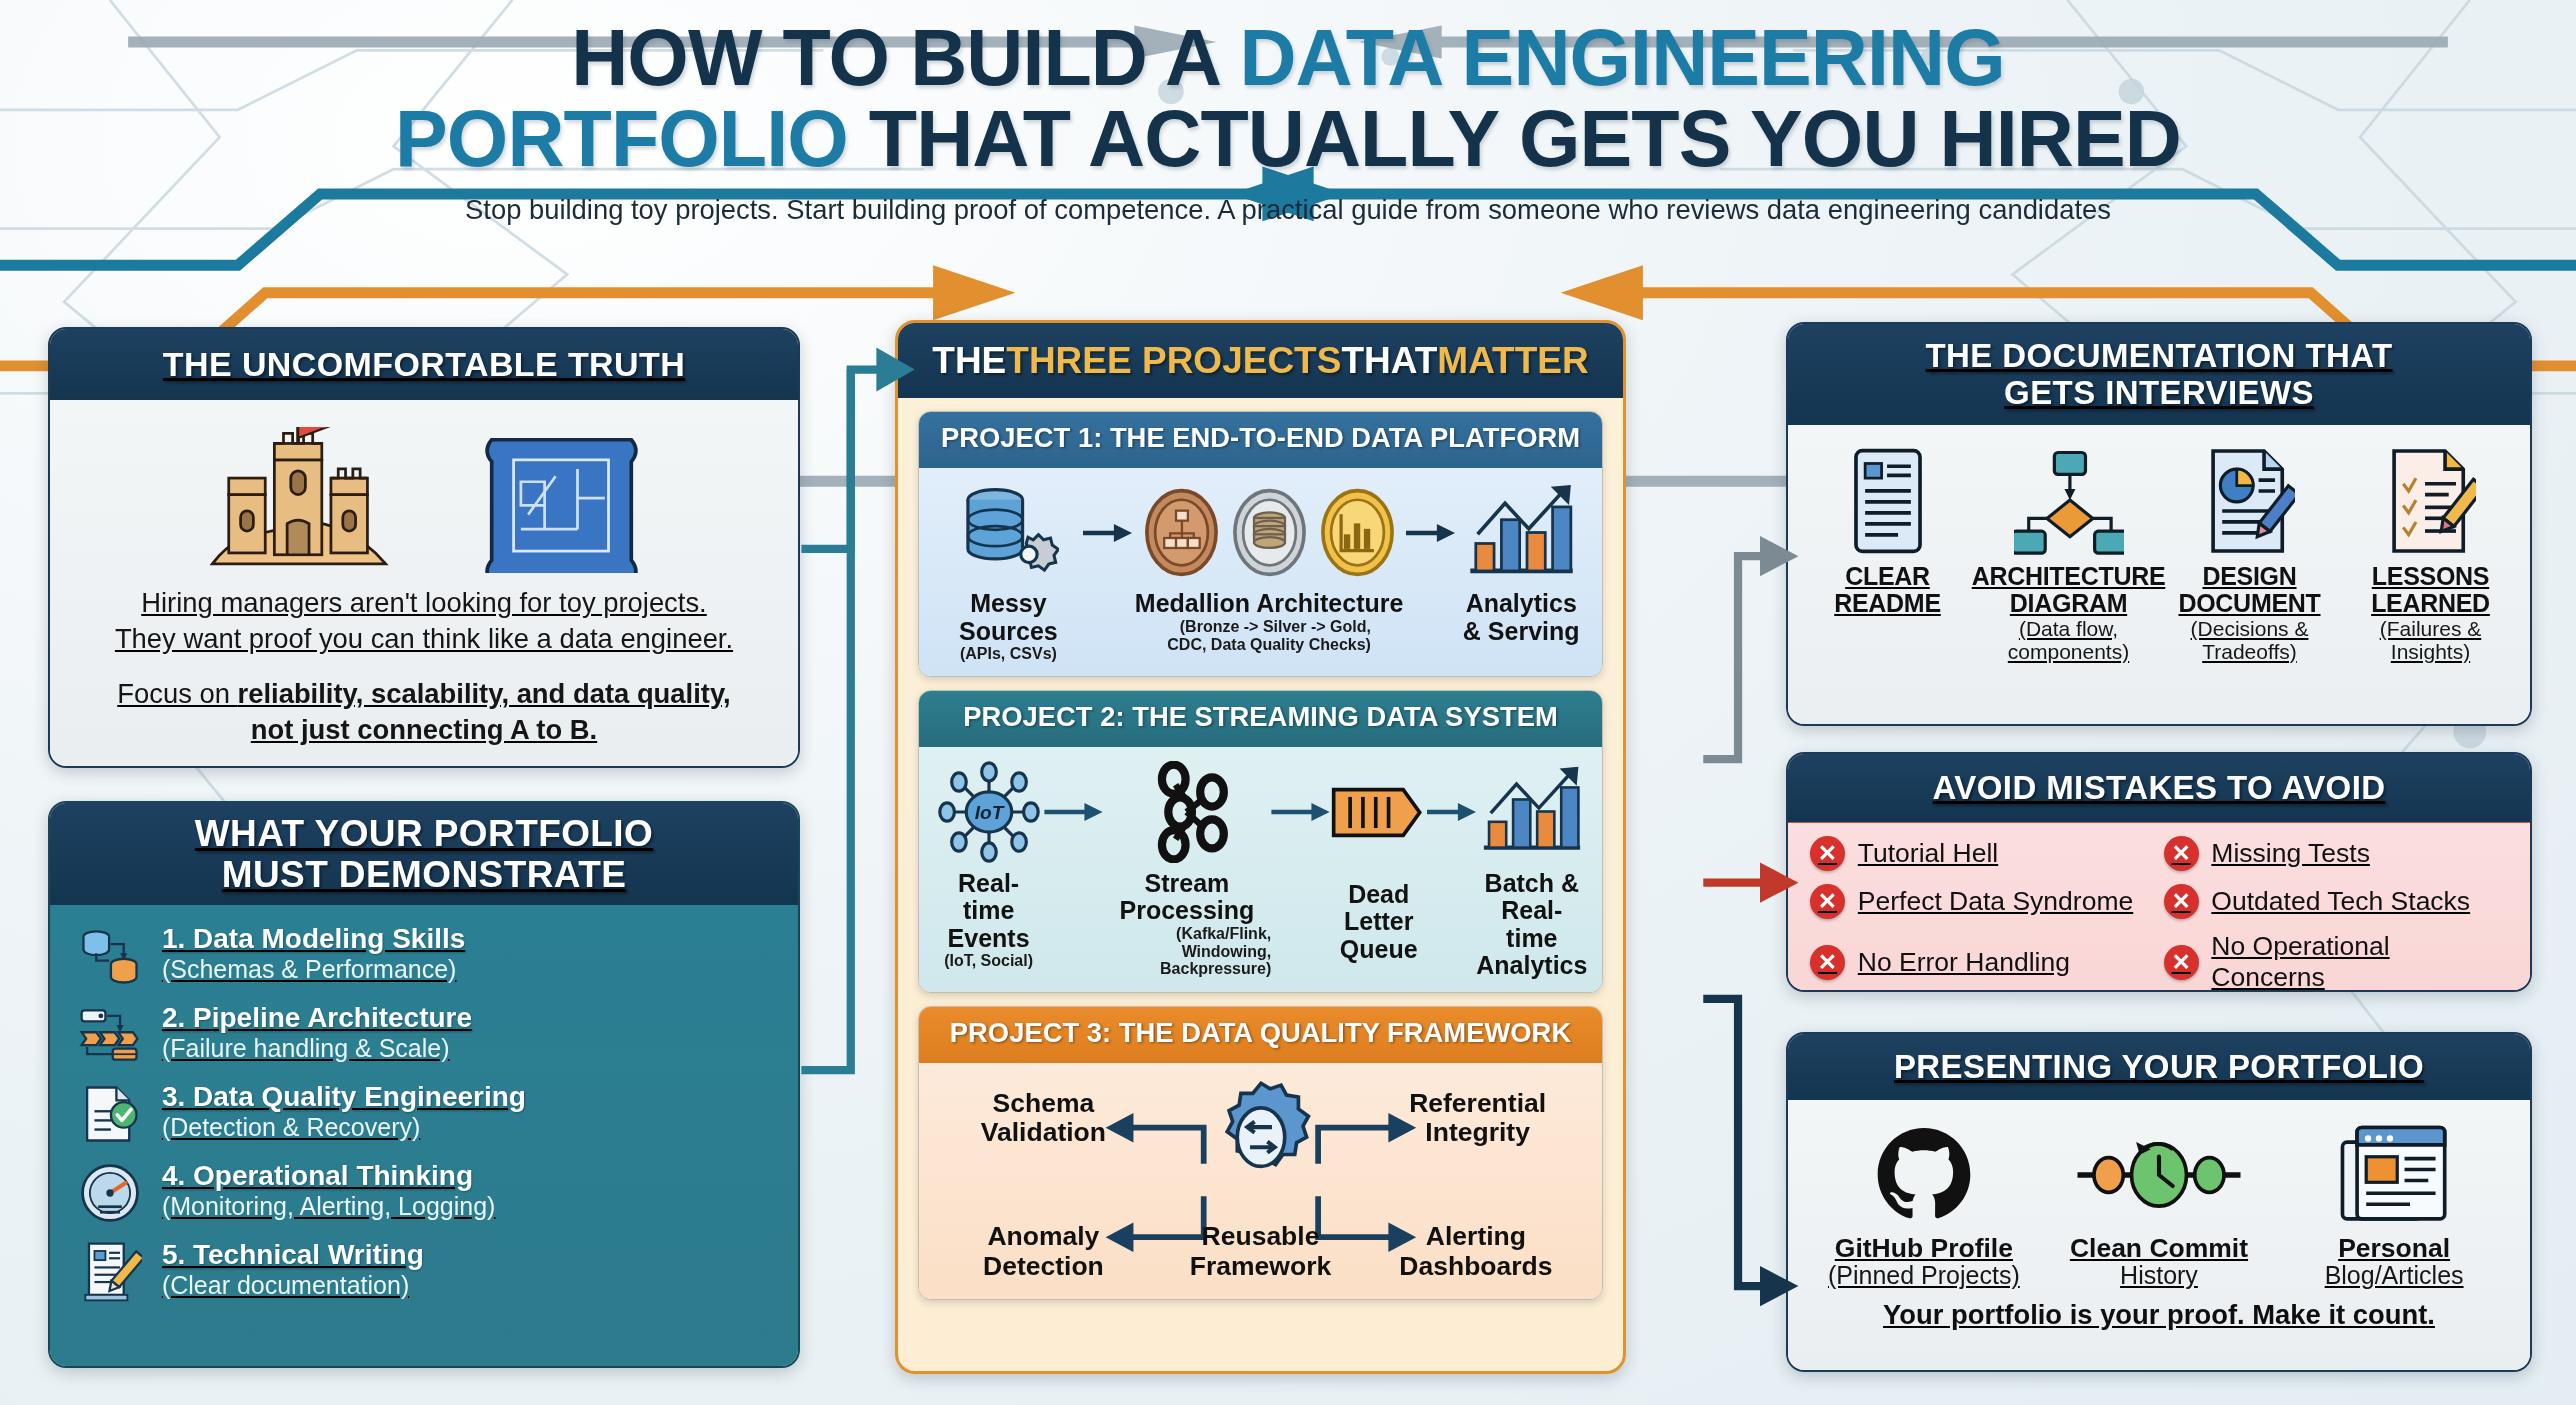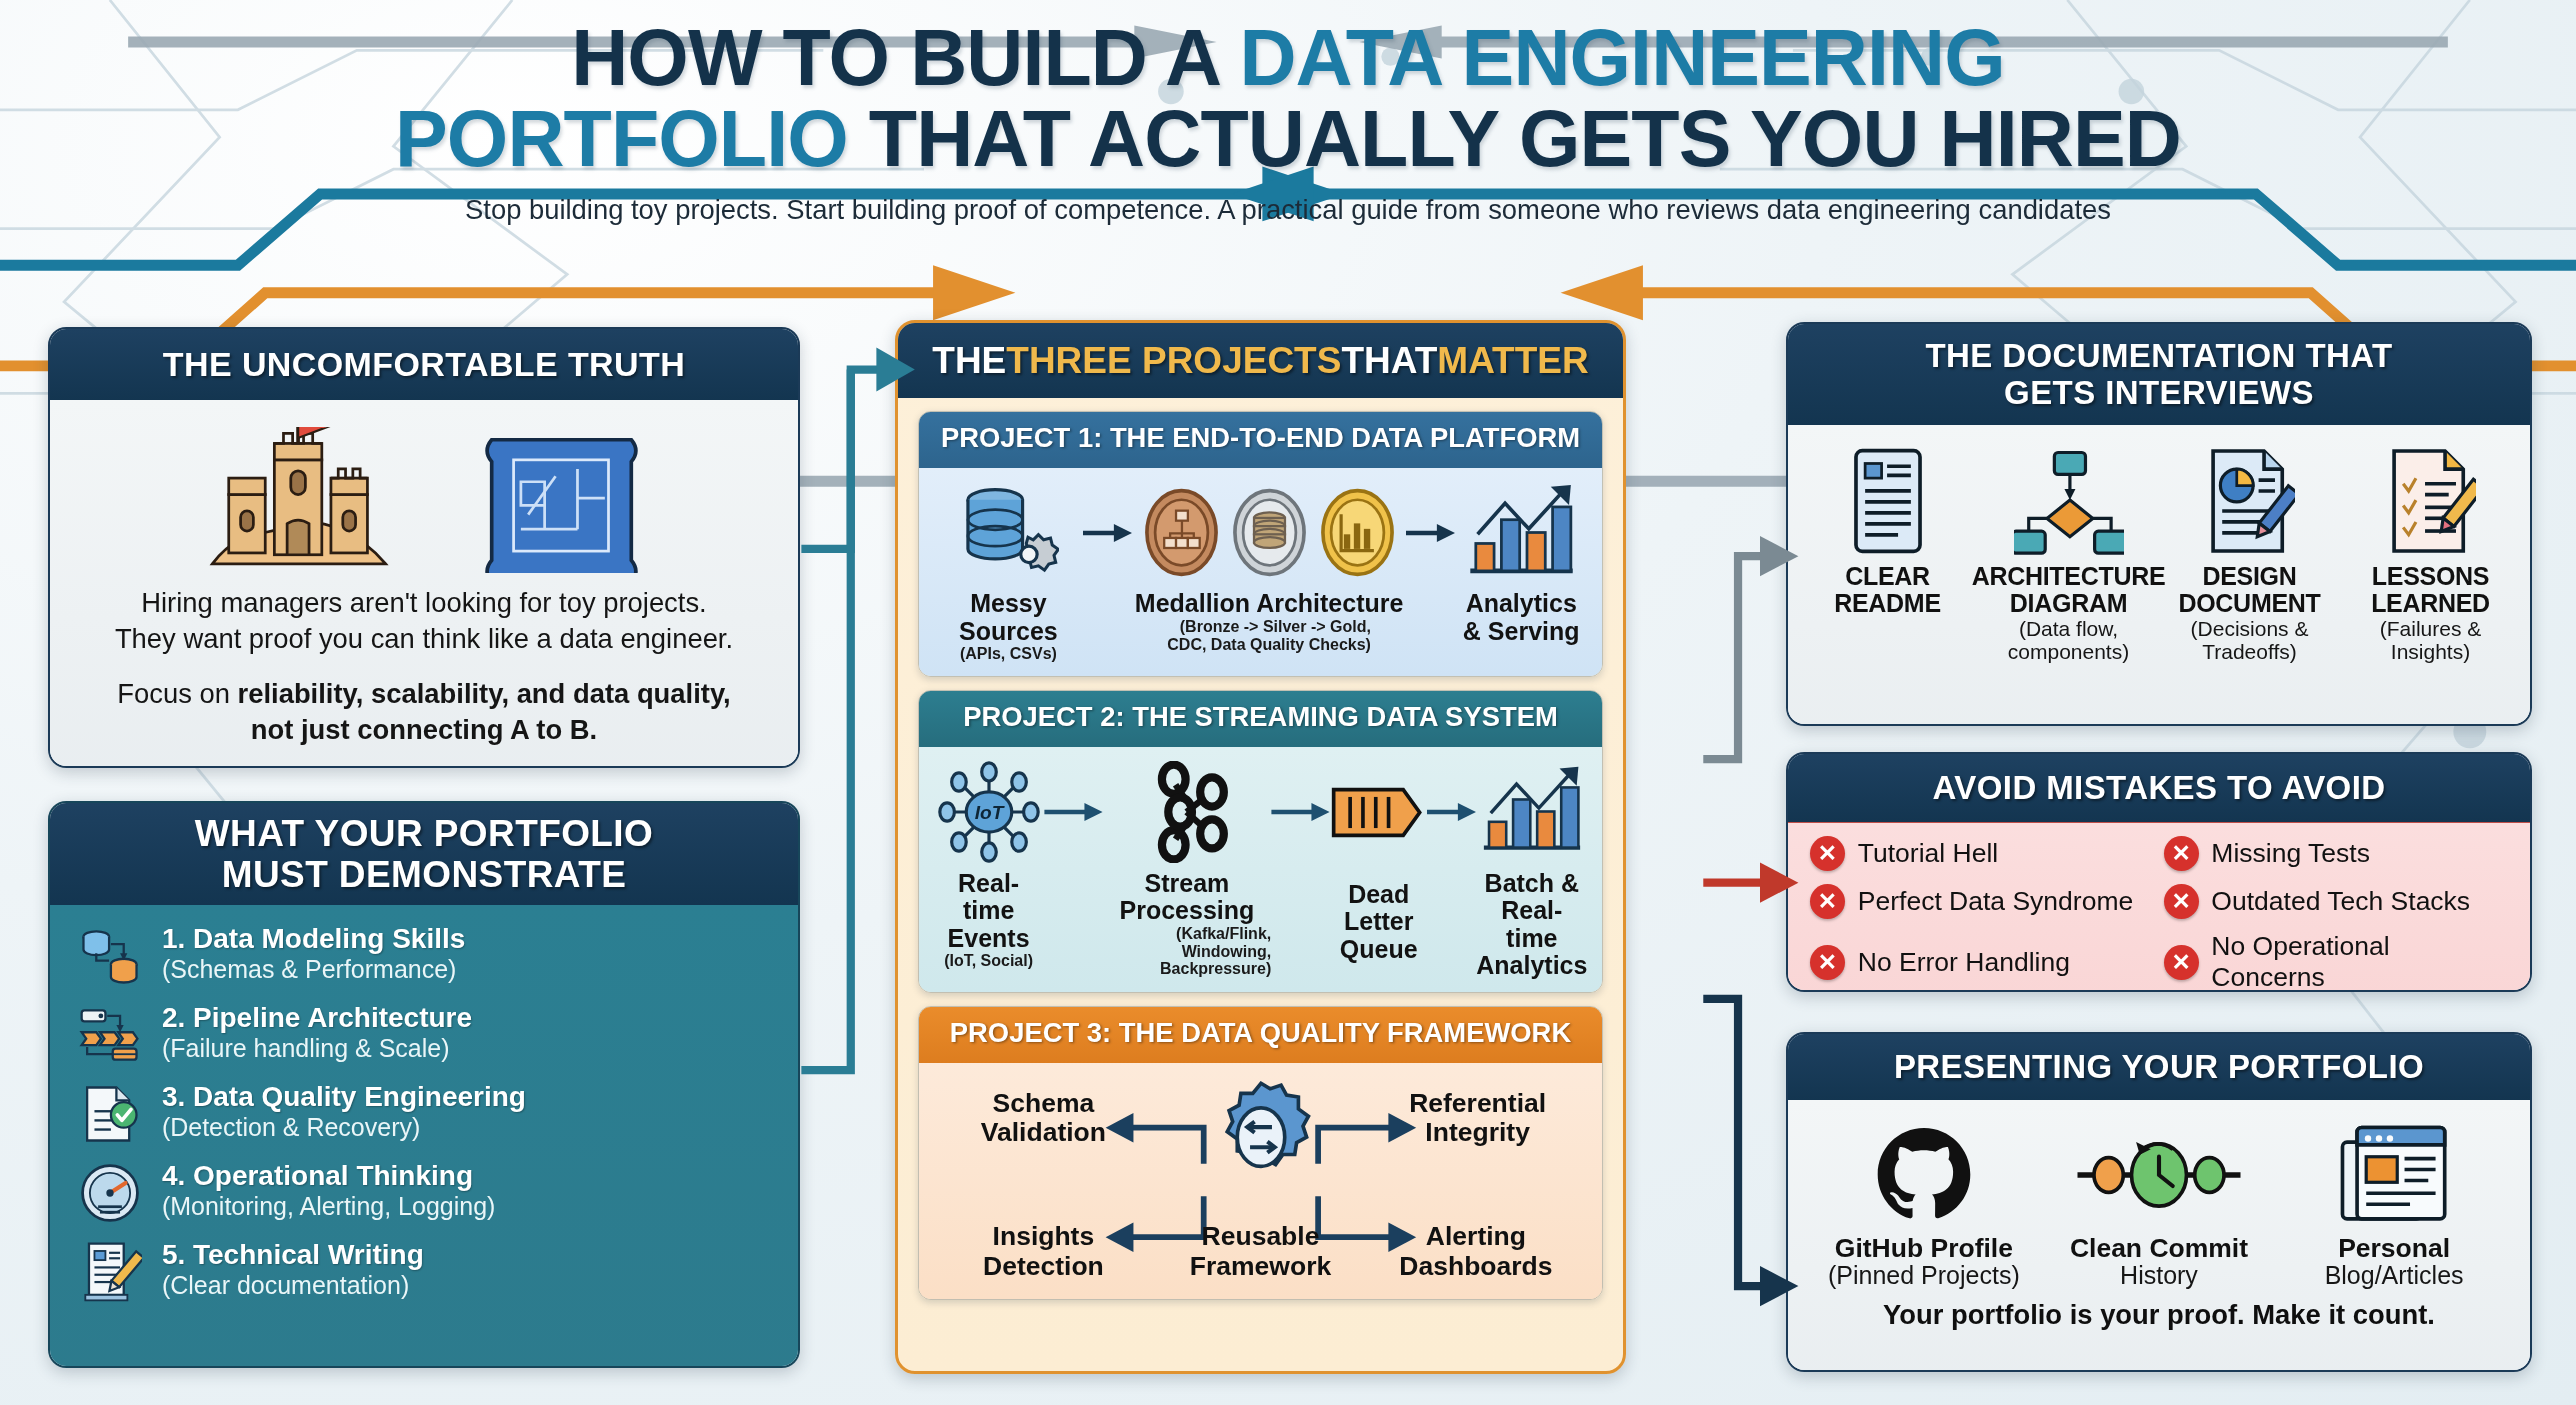--- a/index.html
+++ b/index.html
@@ -24,20 +24,21 @@
   .subtitle {
     margin-top:14.6px; font-size:27.4px; color:#1c2b38; font-weight:500;
     white-space:nowrap;
   }
 
   
   .card {
     position:absolute; border-radius:18.3px; overflow:hidden;
     box-shadow:0 4.6px 14.6px rgba(30,50,70,.22);
     border:2.7px solid #1b3a57;
+    text-decoration:underline;
   }
   .card-head {
     background:linear-gradient(180deg,#1e4161 0%, #133550 100%);
     color:#fff; font-weight:900; text-align:center;
     text-shadow:1.8px 1.8px 2.7px rgba(0,0,0,.45);
     letter-spacing:0.4px;
     display:flex; align-items:center; justify-content:center;
   }
   .card-body { background:linear-gradient(180deg,#f3f6f7 0%, #e7ecef 100%); }
 
@@ -597,21 +598,21 @@
 
         <div class="p3lab" style="left:18.3px; top:14.6px; width:183px">
           <span style="white-space:pre-line">Schema
 Validation</span>
         </div>
         <div class="p3lab" style="right:18.3px; top:14.6px; width:183px">
           <span style="white-space:pre-line">Referential
 Integrity</span>
         </div>
         <div class="p3lab" style="left:18.3px; bottom:5.5px; width:183px">
-          <span style="white-space:pre-line">Insights
+          <span style="white-space:pre-line">Anomaly
 Detection</span>
         </div>
         <div class="p3lab" style="right:11px; bottom:5.5px; width:201px">
           <span style="white-space:pre-line">Alerting
 Dashboards</span>
         </div>
 
         <div style="position:absolute; left:50%; top:1.8px; transform:translateX(-50%)">
           <svg width="115" height="115" viewBox="0 0 126 126">
             <path d="M63 4 l10 6 l12 -4 l6 11 l13 2 l0 13 l11 8 l-6 11 l4 12 l-11 6 l-2 13 l-13 0 l-8 11 l-11 -6 l-12 4 l-6 -11 l-13 -2 l0 -13 l-11 -8 l6 -11 l-4 -12 l11 -6 l2 -13 l13 0 Z" fill="#5b96cf" stroke="#16344c" stroke-width="4" transform="translate(0,4)"></path>

